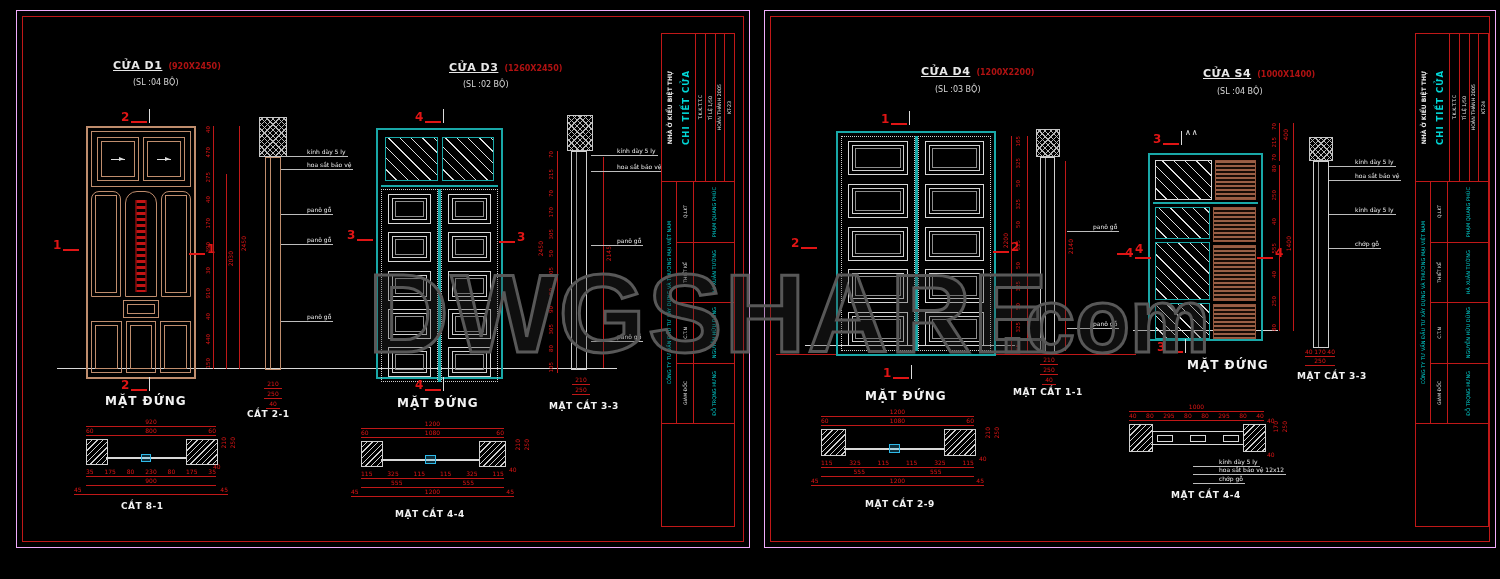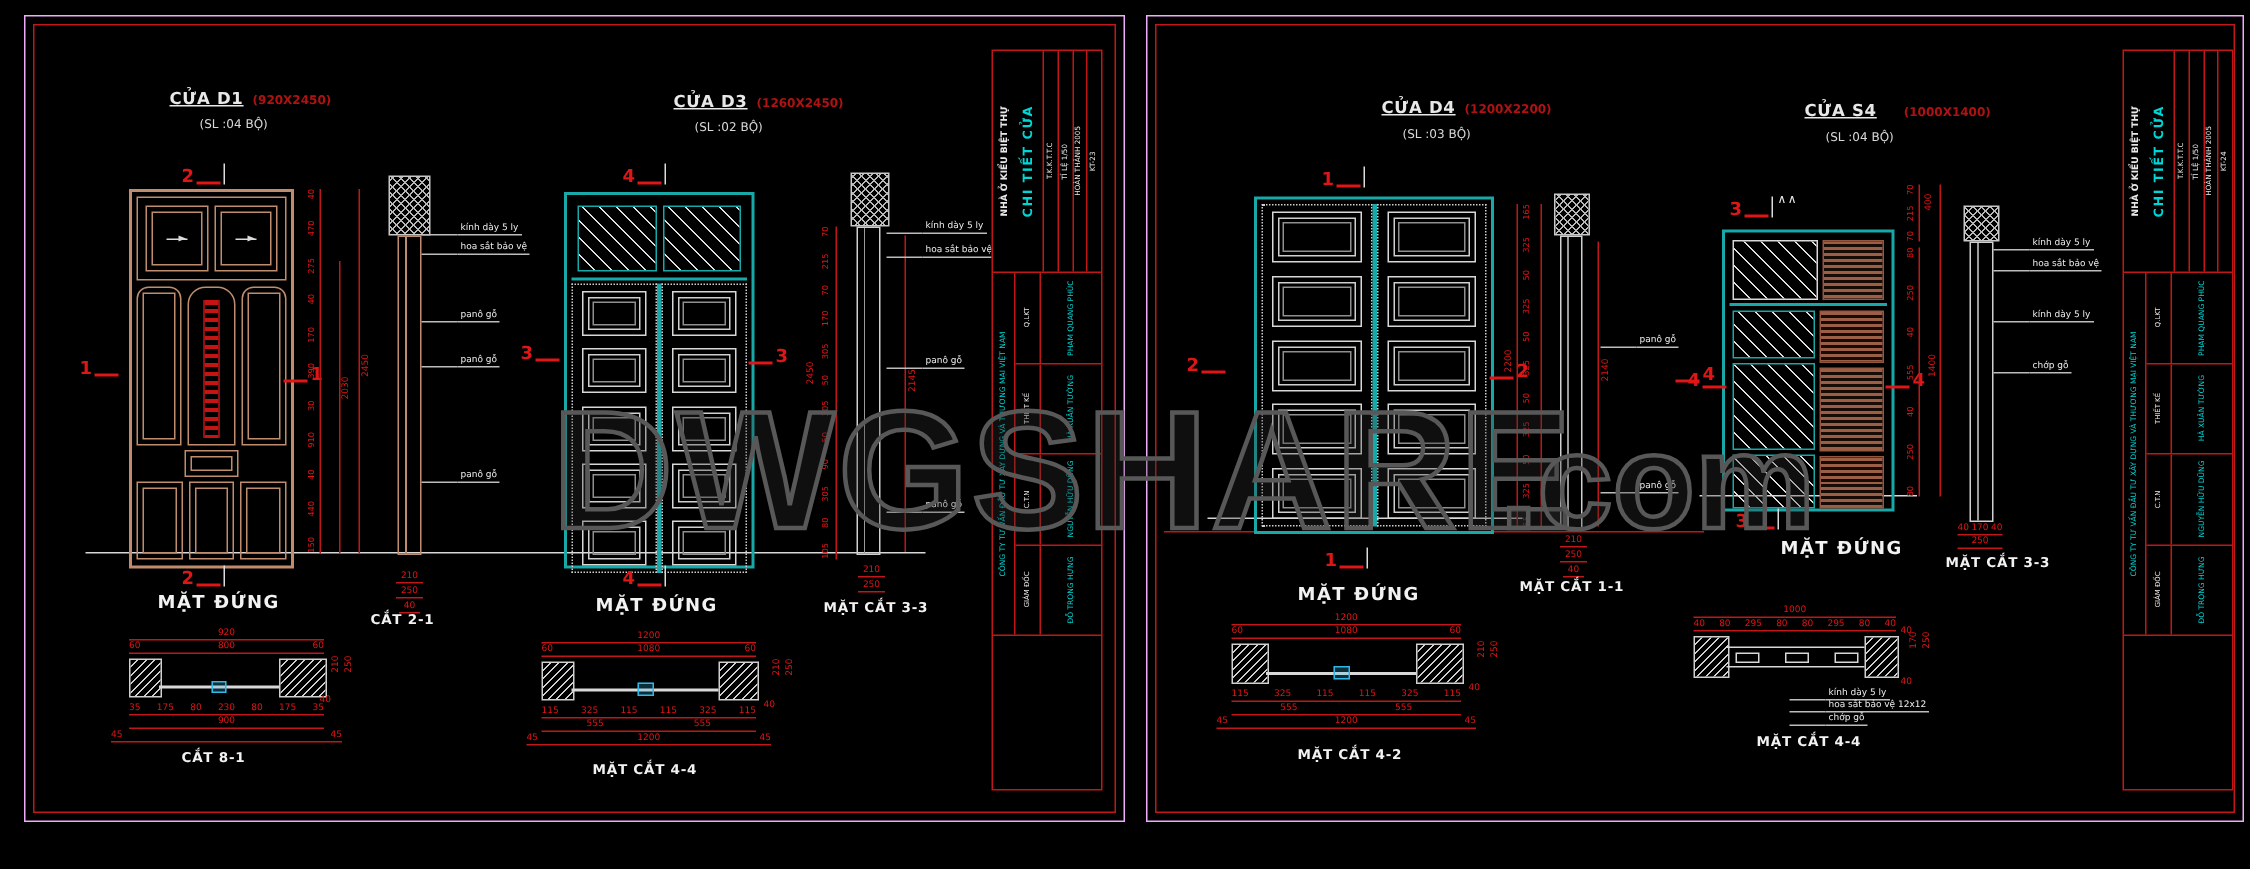--- a/index.html
+++ b/index.html
@@ -410,21 +410,21 @@
 
 <div class="sheet" style="left:764px;top:10px;width:730px;height:536px;">
   <div class="sheet-inner"></div>
 
   <div class="a" style="left:156px;top:54px;display:flex;gap:6px;align-items:baseline;">
     <span class="title">CỬA D4</span>
     <span class="size">(1200X2200)</span>
   </div>
   <div class="a qty" style="left:170px;top:74px;">(SL :03 BỘ)</div>
 
-  <div class="a" style="left:438px;top:56px;display:flex;gap:18px;align-items:baseline;">
+  <div class="a" style="left:438px;top:56px;display:flex;gap:6px;align-items:baseline;">
     <span class="title">CỬA S4</span>
     <span class="size">(1000X1400)</span>
   </div>
   <div class="a qty" style="left:452px;top:76px;">(SL :04 BỘ)</div>
 
   <div class="wline" style="left:40px;top:334px;width:210px;height:1px;"></div>
   <div class="hl" style="left:11px;top:343px;width:360px;"></div>
   <div class="wline" style="left:368px;top:319px;width:145px;height:1px;"></div>
 
   <div class="door-teal" style="left:71px;top:120px;width:150px;height:215px;">
@@ -527,21 +527,21 @@
       <span>555</span>
     </div>
   <div class="drow between" style="left:46px;top:467px;width:173px;">
       <span>45</span>
       <span>1200</span>
       <span>45</span>
     </div>
   <div class="dv" style="left:220px;top:416px;">210</div>
   <div class="dv" style="left:229px;top:416px;">250</div>
   <div class="a" style="left:214px;top:444px;color:#e01515;font-size:6px;">40</div>
-  <div class="a seclabel" style="left:100px;top:488px;">MẶT CẮT 4-2</div>
+  <div class="a seclabel" style="left:100px;top:488px;">MẶT CẮT 2-9</div>
 
   <div class="door-teal" style="left:383px;top:142px;width:105px;height:178px;">
     <div style="height:40px;display:flex;gap:3px;padding:2px;border-bottom:2px solid #19a8a8;">
       <div class="glass-w" style="width:54%;"></div>
       <div class="louver" style="flex:1;"></div>
     </div>
     <div style="display:flex;gap:3px;padding:3px 2px 2px 2px;height:calc(100% - 46px);">
       <div style="width:54%;display:flex;flex-direction:column;gap:3px;">
         <div class="glass-t" style="height:30px;"></div>
         <div class="glass-t" style="flex:1;"></div>

